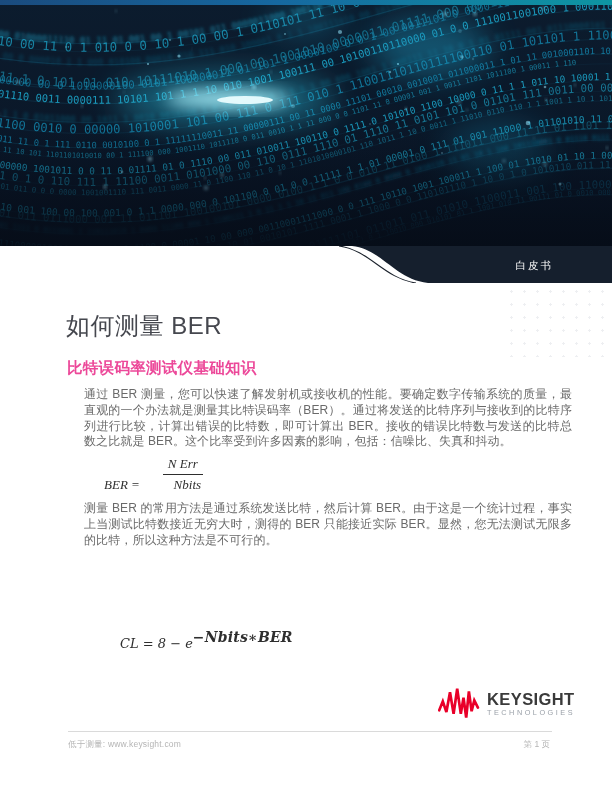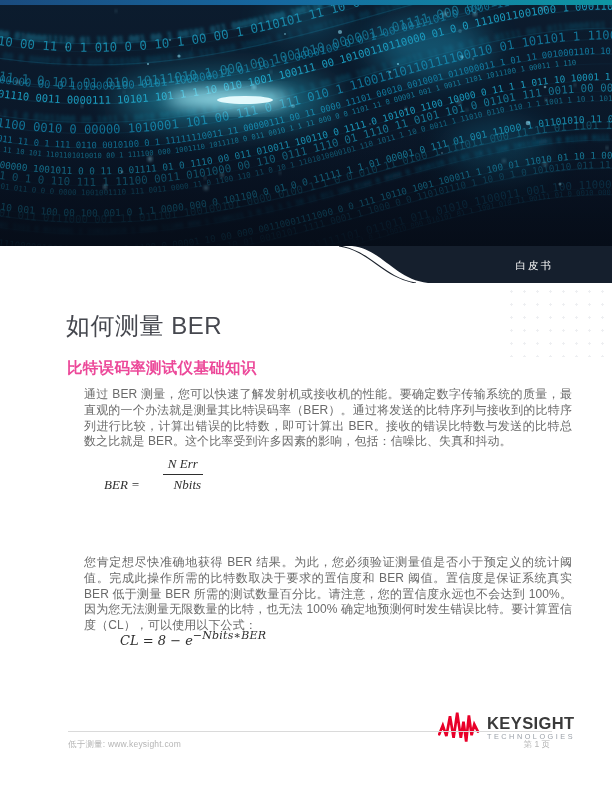--- a/index.html
+++ b/index.html
@@ -44,23 +44,23 @@
     position:absolute;color:#2e2e2e;
     font-family:"DejaVu Serif","Liberation Serif",serif;
     font-style:italic;font-size:13px;
   }
   .f1{top:456px;left:104px;display:flex;align-items:flex-end;font-family:Liberation Serif, serif;}
   .f1 .flhs{margin-right:8px;}
   .frac{display:inline-flex;flex-direction:column;text-align:center;}
   .frac .num{padding:0 5px 2px 5px;border-bottom:1.3px solid #2e2e2e;margin-left:15px;}
   .frac .den{padding-top:2px;margin-left:24px;}
   .f2{top:630px;left:120px;}
-  .f2 sup{font-size:11px;font-weight:normal;letter-spacing:.2px;position:relative;top:-1px;}
-  
-  .logo{position:absolute;top:686px;right:37px;display:flex;align-items:center;margin-top:24px;}
+  .f2 sup{font-size:14px;font-weight:bold;letter-spacing:.2px;position:relative;top:-1px;}
+  
+  .logo{position:absolute;top:686px;right:37px;display:flex;align-items:center;}
   .logo-mark{width:42px;height:36px;margin-right:7px;}
   .logo-name{font-size:16.5px;font-weight:bold;color:#3a3a3a;letter-spacing:.4px;line-height:17px;}
   .logo-sub{font-size:7.3px;color:#9aa0a8;letter-spacing:2.5px;line-height:9px;text-align:right;}
   
   .footer-rule{position:absolute;top:731px;left:68px;right:60px;height:0;border-top:1px solid #dadada;}
   .footer-left{position:absolute;top:739px;left:68px;font-size:8.5px;color:#b5b5b5;letter-spacing:.2px;}
   .footer-left a{color:#b5b5b5;text-decoration:none;}
   .footer-right{position:absolute;top:739px;right:62px;font-size:8.5px;color:#b5b5b5;}
 </style>
 </head>
@@ -215,21 +215,21 @@
   <p class="para p1">通过 BER 测量，您可以快速了解发射机或接收机的性能。要确定数字传输系统的质量，最直观的一个办法就是测量其比特误码率（BER）。通过将发送的比特序列与接收到的比特序列进行比较，计算出错误的比特数，即可计算出 BER。接收的错误比特数与发送的比特总数之比就是 BER。这个比率受到许多因素的影响，包括：信噪比、失真和抖动。</p>
 
   <div class="formula f1">
     <span class="flhs">BER =</span>
     <span class="frac">
       <span class="num">N Err</span>
       <span class="den">Nbits</span>
     </span>
   </div>
 
-  <p class="para p3">您肯定想尽快准确地获得 BER 结果。为此，您必须验证测量值是否小于预定义的统计阈值。完成此操作所需的比特数取决于要求的置信度和 BER 阈值。置信度是保证系统真实 BER 低于测量 BER 所需的测试数量百分比。请注意，您的置信度永远也不会达到 100%。因为您无法测量无限数量的比特，也无法 100% 确定地预测何时发生错误比特。要计算置信度（CL），可以使用以下公式：</p>
+  <p class="para p2">测量 BER 的常用方法是通过系统发送比特，然后计算 BER。由于这是一个统计过程，事实上当测试比特数接近无穷大时，测得的 BER 只能接近实际 BER。显然，您无法测试无限多的比特，所以这种方法是不可行的。</p>
 
   <div class="formula f2">
     <span>CL = 8 − e</span><sup>−Nbits∗BER</sup>
   </div>
 
   <div class="logo">
     <svg class="logo-mark" viewBox="0 0 46 40" xmlns="http://www.w3.org/2000/svg">
       <path d="M1 27 L5 17 L9 29 L13 7 L17 31 L21 3 L25 31 L28 13 L31 35 L34 6 L37 28 L40 16 L44 24" fill="none" stroke="#E90029" stroke-width="3" stroke-linejoin="miter" stroke-linecap="round"></path>
     </svg>
     <div>

